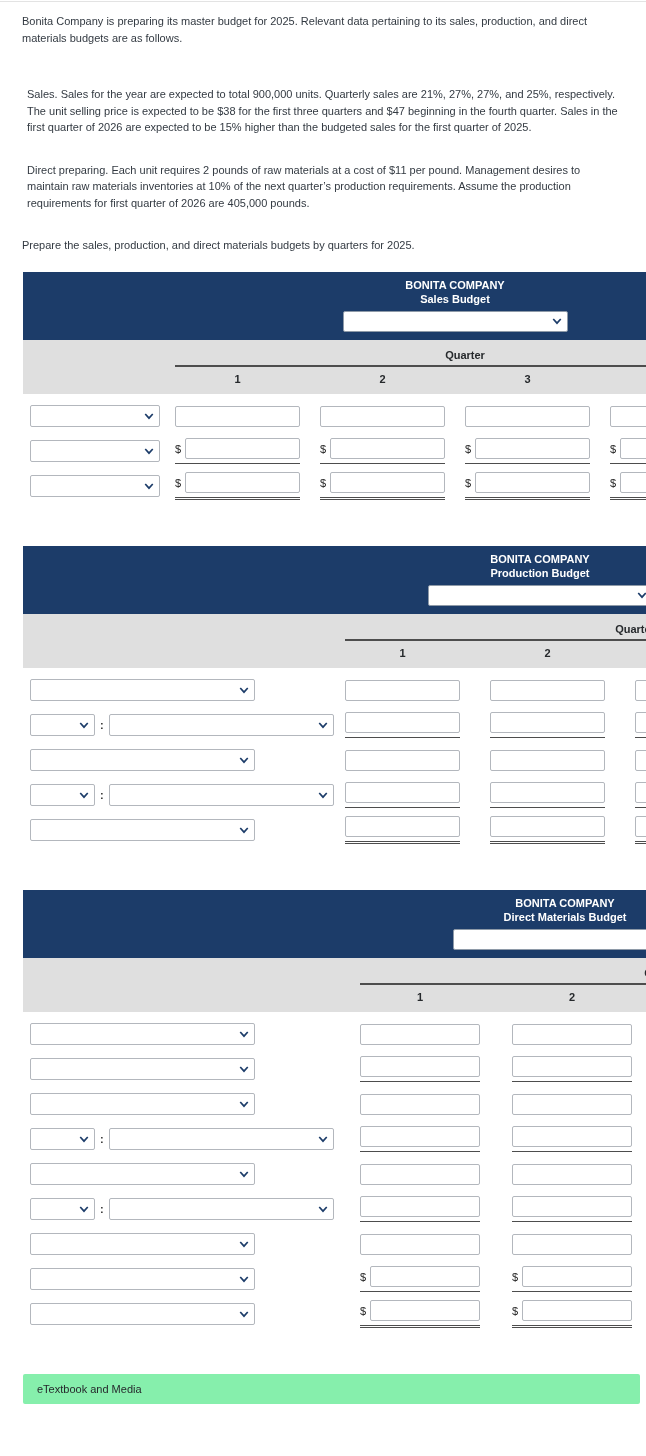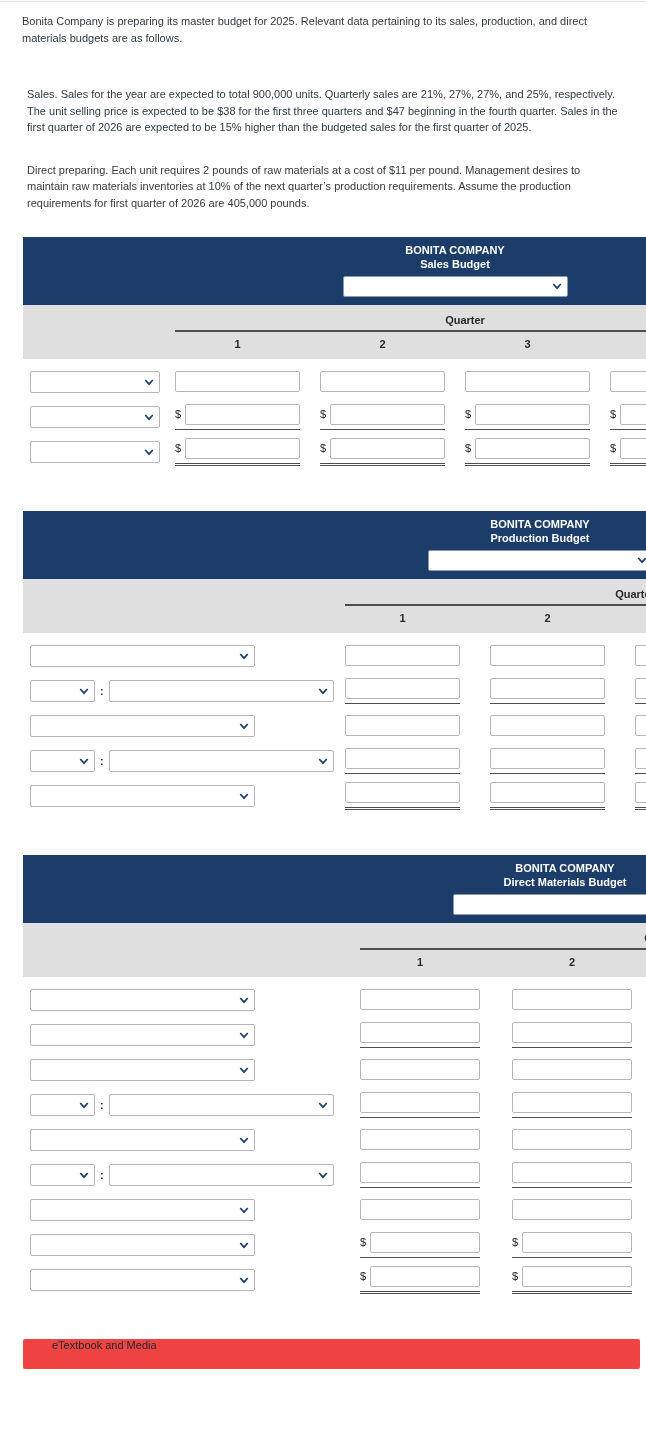--- a/index.html
+++ b/index.html
@@ -52,31 +52,32 @@
   .t-prod .qlabel{width:580px;margin-left:322px}
   .t-prod .qnums{padding-left:322px}
 
   .t-dm{width:1084px}
   .t-dm .lblzone{width:337px}
   .t-dm .qcol{width:152px}
   .t-dm .cellw{width:120px}
   .t-dm .qlabel{width:608px;margin-left:337px}
   .t-dm .qnums{padding-left:337px}
 
-  .etext{width:617px;margin:14px 0 0 23px;background:#ef4444;height:30px;display:flex;padding-left:29px;border-radius:2px;color:#26292c;cursor:pointer}
+  .etext{width:617px;margin:14px 0 0 23px;background:#86efac;height:30px;display:flex;align-items:center;padding-left:14px;border-radius:2px;color:#26292c;cursor:pointer}
 </style>
 </head>
 <body>
 
 <div class="topline"></div>
 
 <div class="problem">
   <p class="p-intro">Bonita Company is preparing its master budget for 2025. Relevant data pertaining to its sales, production, and direct materials budgets are as follows.</p>
   <p class="p-item"><b>Sales.</b> <span>Sales for the year are expected to total 900,000 units. Quarterly sales are 21%, 27%, 27%, and 25%, respectively. The unit selling price is expected to be $38 for the first three quarters and $47 beginning in the fourth quarter. Sales in the first quarter of 2026 are expected to be 15% higher than the budgeted sales for the first quarter of 2025.</span></p>
   <p class="p-item"><b>Direct preparing.</b> <span>Each unit requires 2 pounds of raw materials at a cost of $11 per pound. Management desires to maintain raw materials inventories at 10% of the next quarter’s production requirements. Assume the production requirements for first quarter of 2026 are 405,000 pounds.</span></p>
+  <p class="p-instruction">Prepare the sales, production, and direct materials budgets by quarters for 2025.</p>
 </div>
 
 <div class="tablewrap">
   <div class="t-sales">
     <div class="thead">
       <div class="co">BONITA COMPANY</div>
       <div class="ti">Sales Budget</div>
       <div class="hsel">
           <svg class="chev" viewBox="0 0 12 8">
             <path d="M1.5 1 L6 6 L10.5 1"></path>

